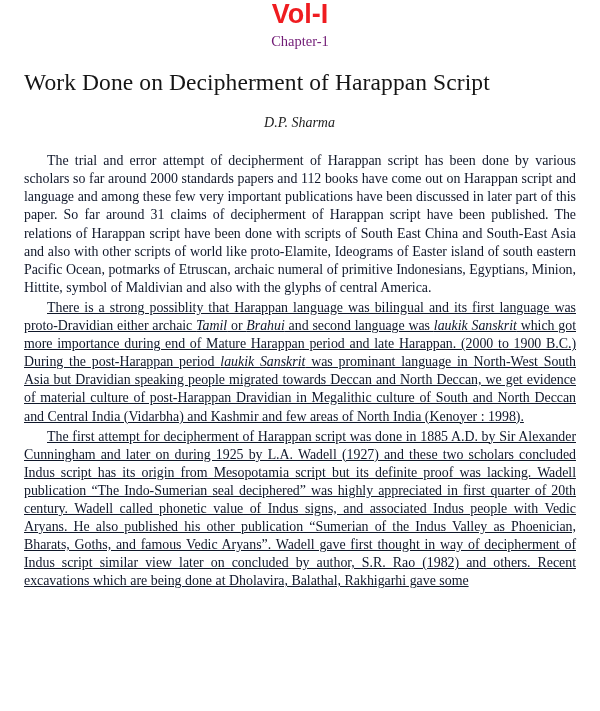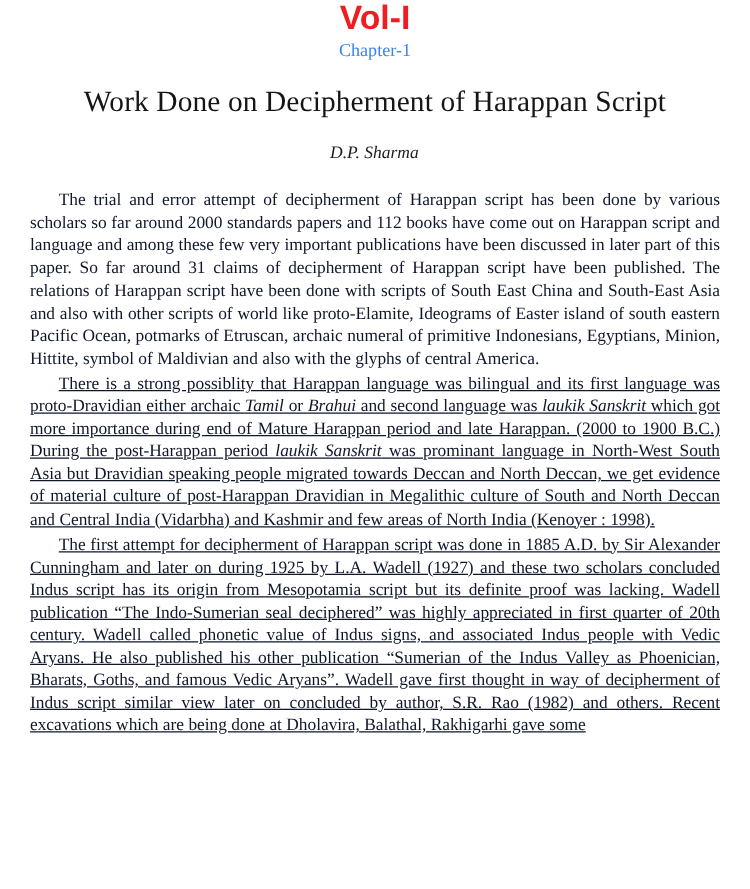--- a/index.html
+++ b/index.html
@@ -34,24 +34,23 @@
     line-height: 1.05;
     color: #ef1c20;
   }
   .chapter-line {
     text-align: center;
     margin: 0;
     padding-top: 5px;
     font-size: 14.5px;
     font-weight: 400;
     line-height: 1.2;
-    color: #3b82f6;
+    color: #701a75;
   }
   .doc-title {
-    text-align: center;
     margin: 0;
     padding-top: 17px;
     font-size: 23.5px;
     font-weight: 400;
     line-height: 1.22;
     letter-spacing: 0.1px;
     color: #151515;
   }
   .author {
     text-align: center;

